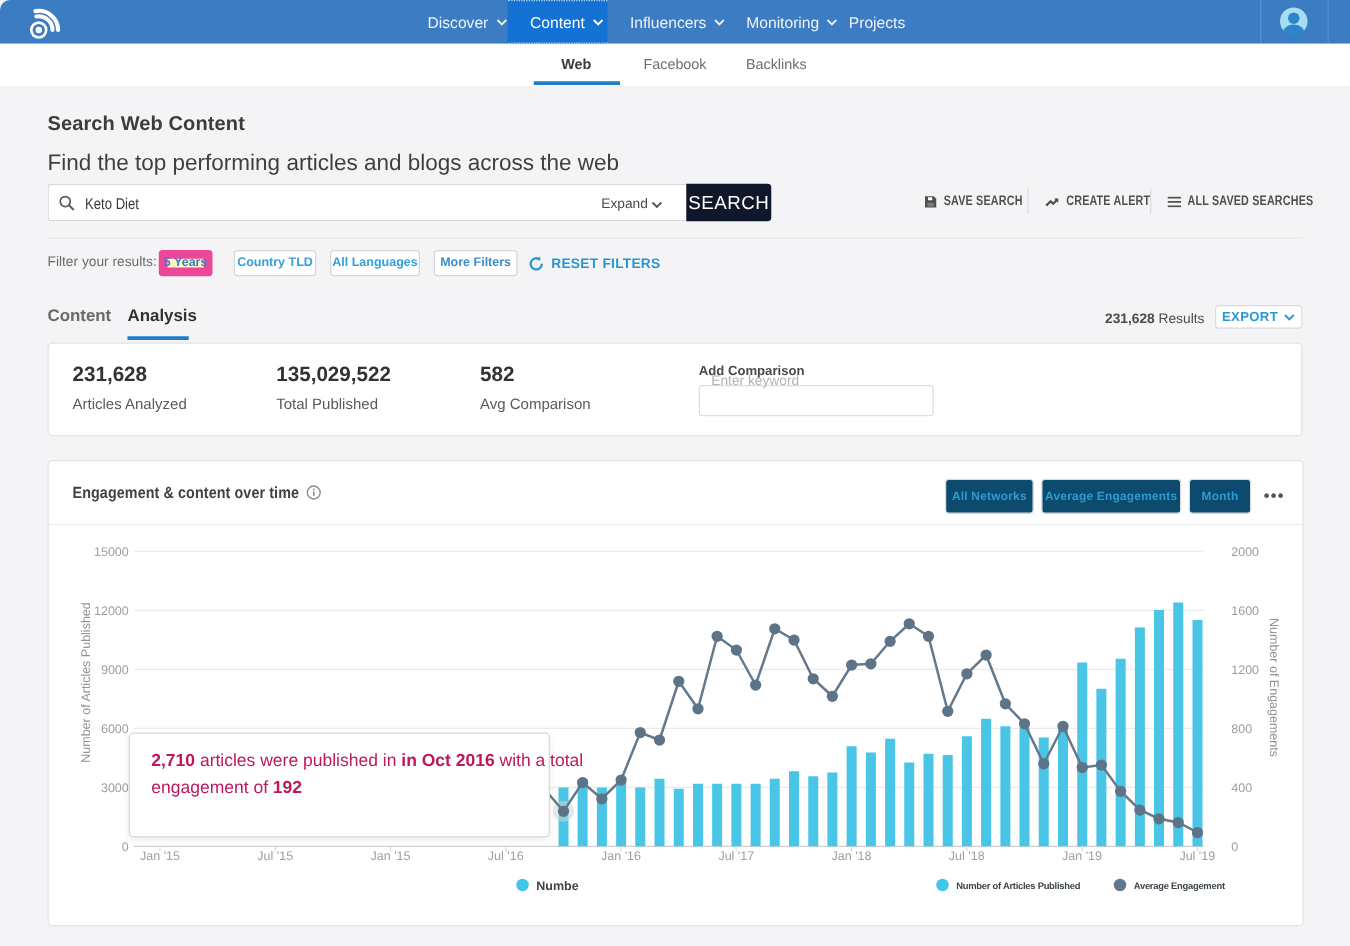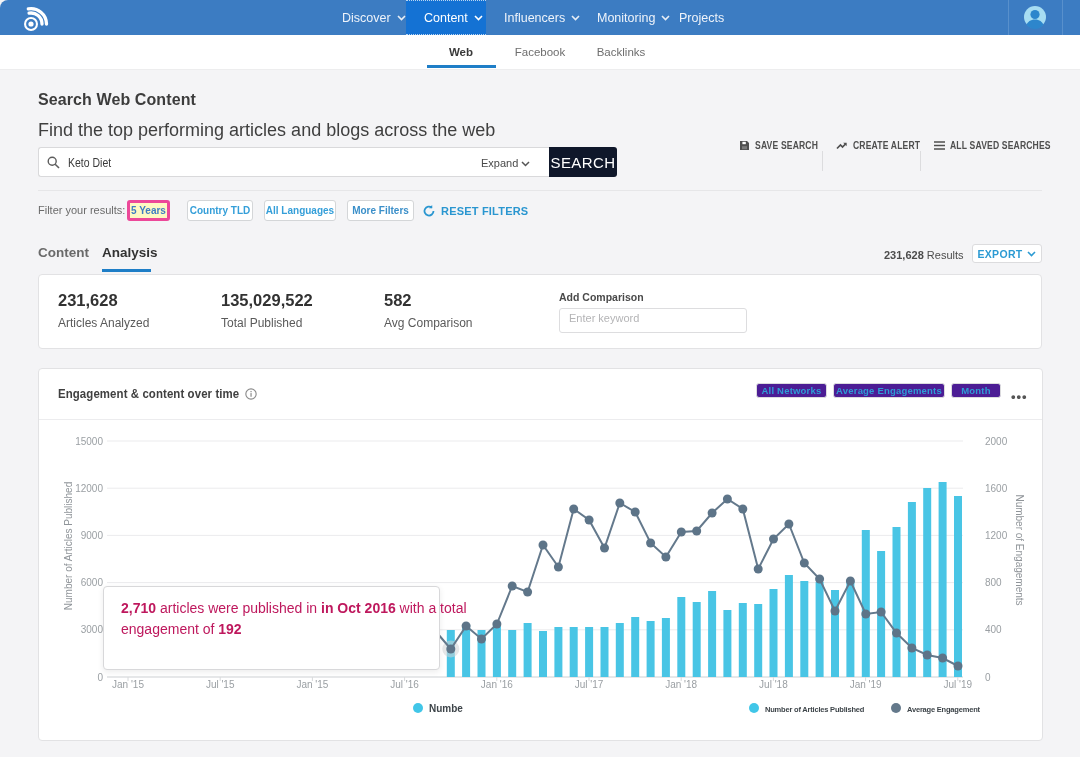--- a/index.html
+++ b/index.html
@@ -7,41 +7,41 @@
 .navitem{position:absolute;top:0;height:35px;display:flex;align-items:center;color:#eef3fa;font-size:12.5px;white-space:nowrap}
 .navitem svg{margin-left:6px}
 .subnav{position:absolute;left:0;top:35px;width:1080px;height:35px;background:#fff;border-bottom:1px solid #ededee}
 .subtab{position:absolute;top:0;height:34px;display:flex;align-items:center;justify-content:center;font-size:11.5px;color:#6e6e6e}
 h1{position:absolute;left:38px;top:91px;font-size:16px;color:#3c3c3c;letter-spacing:0.1px}
 .subtitle{position:absolute;left:38px;top:120px;font-size:18px;color:#3f3f3f}
 .searchbox{position:absolute;left:38px;top:147px;width:511px;height:30px;background:#fff;border:1px solid #d9d9db;border-radius:3px 0 0 3px;border-right:none}
 .searchbtn{position:absolute;left:549px;top:147px;width:68px;height:30px;background:#0f172a;color:#fff;font-size:15px;font-weight:normal;display:flex;align-items:center;justify-content:center;border-radius:0 3px 3px 0;letter-spacing:0.4px}
 .kw{position:absolute;left:68px;top:156px;font-size:12.5px;color:#3a3a3a}
 .expand{position:absolute;left:481px;top:157px;font-size:11px;color:#4a4a4a}
-.action{position:absolute;top:139px;font-weight:bold;color:#4f4f4f;display:flex;align-items:center;gap:5px;white-space:nowrap}
+.action{position:absolute;top:155px;font-weight:bold;color:#4f4f4f;display:flex;align-items:center;gap:5px;white-space:nowrap}
 .action span{display:inline-block;font-size:11px;transform:scaleX(0.78);transform-origin:0 50%;letter-spacing:0.2px}
 .vsep{position:absolute;top:151px;width:1px;height:20px;background:#dcdcde}
 .divider{position:absolute;left:38px;top:190px;width:1004px;height:1px;background:#e6e6e8}
 .filterlab{position:absolute;left:38px;top:204px;font-size:11px;color:#6b6b6b}
 .chip{position:absolute;top:200px;height:21px;display:flex;align-items:center;justify-content:center;font-size:10px;font-weight:bold;border-radius:3px;letter-spacing:0;white-space:nowrap}
-.chip.gray{background:#fef9c3;color:#3f7ec2;border:3px solid #ec4899}
+.chip.gray{background:#fef9c3;color:#3f7ec2;border:7px solid #ec4899}
 .chip.blue{background:#fff;color:#359fd9;border:1px solid #d4d6d8}
 .reset{position:absolute;left:441px;top:205px;font-size:11px;font-weight:bold;color:#2a96d0;letter-spacing:0.2px}
 .tab{position:absolute;top:245px;font-size:13.5px;font-weight:bold}
 .tabline{position:absolute;left:102px;top:269px;width:49px;height:3px;background:#1e7ec7}
 .results{position:absolute;left:884px;top:249px;font-size:11px;color:#4c4c4c}
 .exportbtn{position:absolute;left:972px;top:244px;width:70px;height:19px;background:#fff;border:1px solid #dcdcde;border-radius:3px;color:#2b9ad3;font-size:10.5px;font-weight:bold;display:flex;align-items:center;justify-content:center;gap:5px;letter-spacing:0.3px}
 .card{position:absolute;background:#fff;border:1px solid #e2e2e4;border-radius:4px}
 .statnum{position:absolute;top:16px;font-size:16.5px;font-weight:bold;color:#323232}
 .statlab{position:absolute;top:41px;font-size:12px;color:#5a5a5a}
 .addcomp{position:absolute;left:520px;top:16px;font-size:10.5px;font-weight:bold;color:#4a4a4a}
 .compinput{position:absolute;left:520px;top:33px;width:188px;height:25px;border:1px solid #dddddf;border-radius:3px;background:#fff}
-.ph{position:absolute;left:530px;top:37px;font-size:11px;color:#b4b4b6}
+.ph{position:absolute;left:530px;top:24px;font-size:11px;color:#b4b4b6}
 .charttitle{position:absolute;left:19px;top:17px;font-size:13px;font-weight:bold;color:#404040;letter-spacing:0.1px;transform:scaleX(0.88);transform-origin:0 50%;white-space:nowrap}
-.chartbtn{position:absolute;top:14px;height:15px;background:#4c1d95;border:1px solid #dcdcde;border-radius:3px;color:#2e9cd4;font-size:9.5px;font-weight:bold;display:flex;align-items:center;justify-content:center;letter-spacing:0.2px;white-space:nowrap}
+.chartbtn{position:absolute;top:14px;height:28px;background:#0c4a6e;border:1px solid #dcdcde;border-radius:3px;color:#2e9cd4;font-size:9.5px;font-weight:bold;display:flex;align-items:center;justify-content:center;letter-spacing:0.2px;white-space:nowrap}
 .chead{position:absolute;left:0;top:0;width:1003px;height:51px;border-bottom:1px solid #ececee}
 .leg{font:bold 7.5px "Liberation Sans",sans-serif;fill:#3d4449;letter-spacing:-0.2px}
 .tooltip{position:absolute;left:103px;top:586px;width:337px;height:84px;background:#fff;border:1px solid #d8d8da;border-radius:4px;box-shadow:0 2px 6px rgba(0,0,0,0.08);font-size:14px;color:#be185d;padding:11px 0 0 17px;line-height:20.5px;white-space:nowrap}
 </style></head><body>
 
 <div class="topnav">
 <svg width="46" height="35" style="position:absolute;left:8px;top:0">
 <circle cx="23" cy="24" r="7" fill="#fff"></circle>
       <circle cx="23" cy="24" r="4.9" fill="#3c7cc2"></circle>
       <circle cx="23" cy="24" r="2.6" fill="#fff"></circle>

